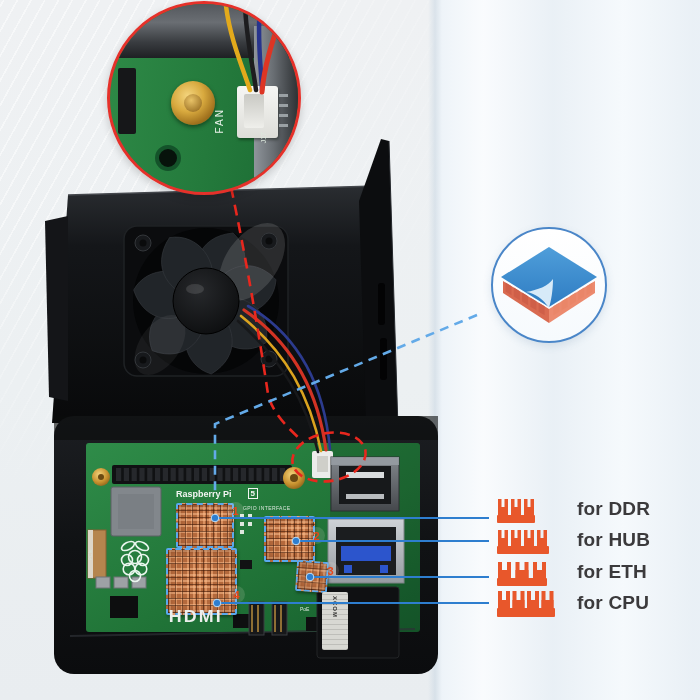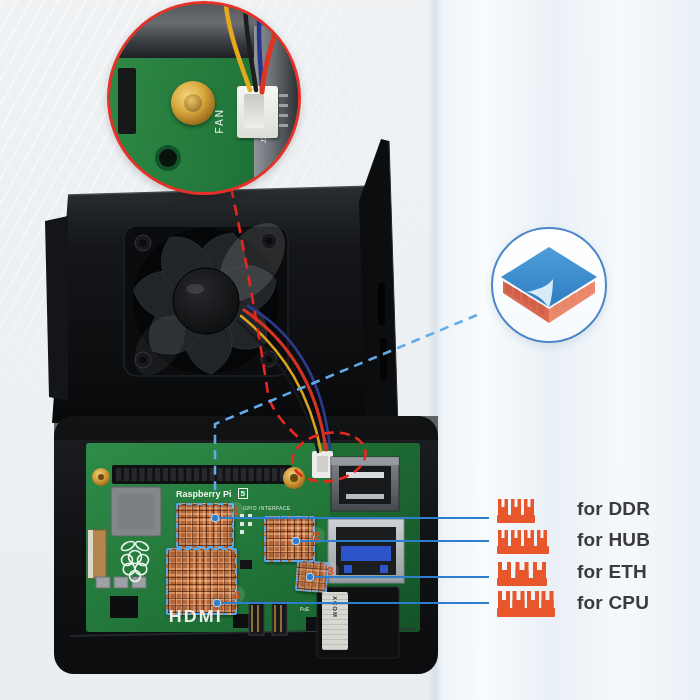--- a/index.html
+++ b/index.html
@@ -24,21 +24,21 @@
   .hs-ddr{left:176px;top:503px;width:54px;height:41px;}
   .hs-hub{left:264px;top:516px;width:47px;height:42px;}
   .hs-eth{left:296px;top:561px;width:28px;height:27px;transform:rotate(4deg);}
   .hs-cpu{left:166px;top:548px;width:67px;height:63px;}
   
   .marker{position:absolute;width:17px;height:17px;border:2px solid #e04а1e;border-radius:50%;}
   .marker{border-color:#e0451c;color:#e8461a;font-size:11px;font-weight:bold;display:flex;align-items:center;justify-content:center;background:rgba(255,240,228,.14);}
   .m1{left:227px;top:502px;} .m2{left:308px;top:527px;} .m3{left:322px;top:562px;} .m4{left:228px;top:586px;}
   
   .silk{position:absolute;color:#f2f5f2;}
-  .silk-brand{left:176px;top:488px;font-size:9px;font-weight:bold;display:flex;align-items:center;gap:6px;}
+  .silk-brand{left:176px;top:488px;font-size:9px;font-weight:bold;display:flex;align-items:center;gap:16px;}
   .model-box{display:inline-block;border:1px solid #f2f5f2;font-size:8px;line-height:9px;padding:0 2px;font-weight:bold;}
   .silk-gpio{left:243px;top:505px;font-size:5px;letter-spacing:.4px;color:#d9e6db;}
   .silk-hdmi{left:170px;top:607px;font-size:17px;font-weight:bold;letter-spacing:2px;color:#eceeec;transform:scale(1.05,.92);}
   .silk-pcie{left:84px;top:552px;font-size:5px;transform:rotate(-90deg);color:#d9e6db;}
   .silk-poe{left:300px;top:606px;font-size:5px;color:#d9e6db;}
   .pi-logo{position:absolute;left:117px;top:538px;}
   .eth-sticker{position:absolute;left:322px;top:592px;width:26px;height:58px;background:#d8d8d3;border-radius:2px;
     background-image:repeating-linear-gradient(0deg,rgba(0,0,0,.12) 0 1px,rgba(0,0,0,0) 1px 5px);overflow:hidden;}
   .eth-sticker span{display:block;writing-mode:vertical-rl;font-size:6px;color:#2e2e2e;margin:4px auto 0 auto;letter-spacing:1px;font-weight:bold;}
   

